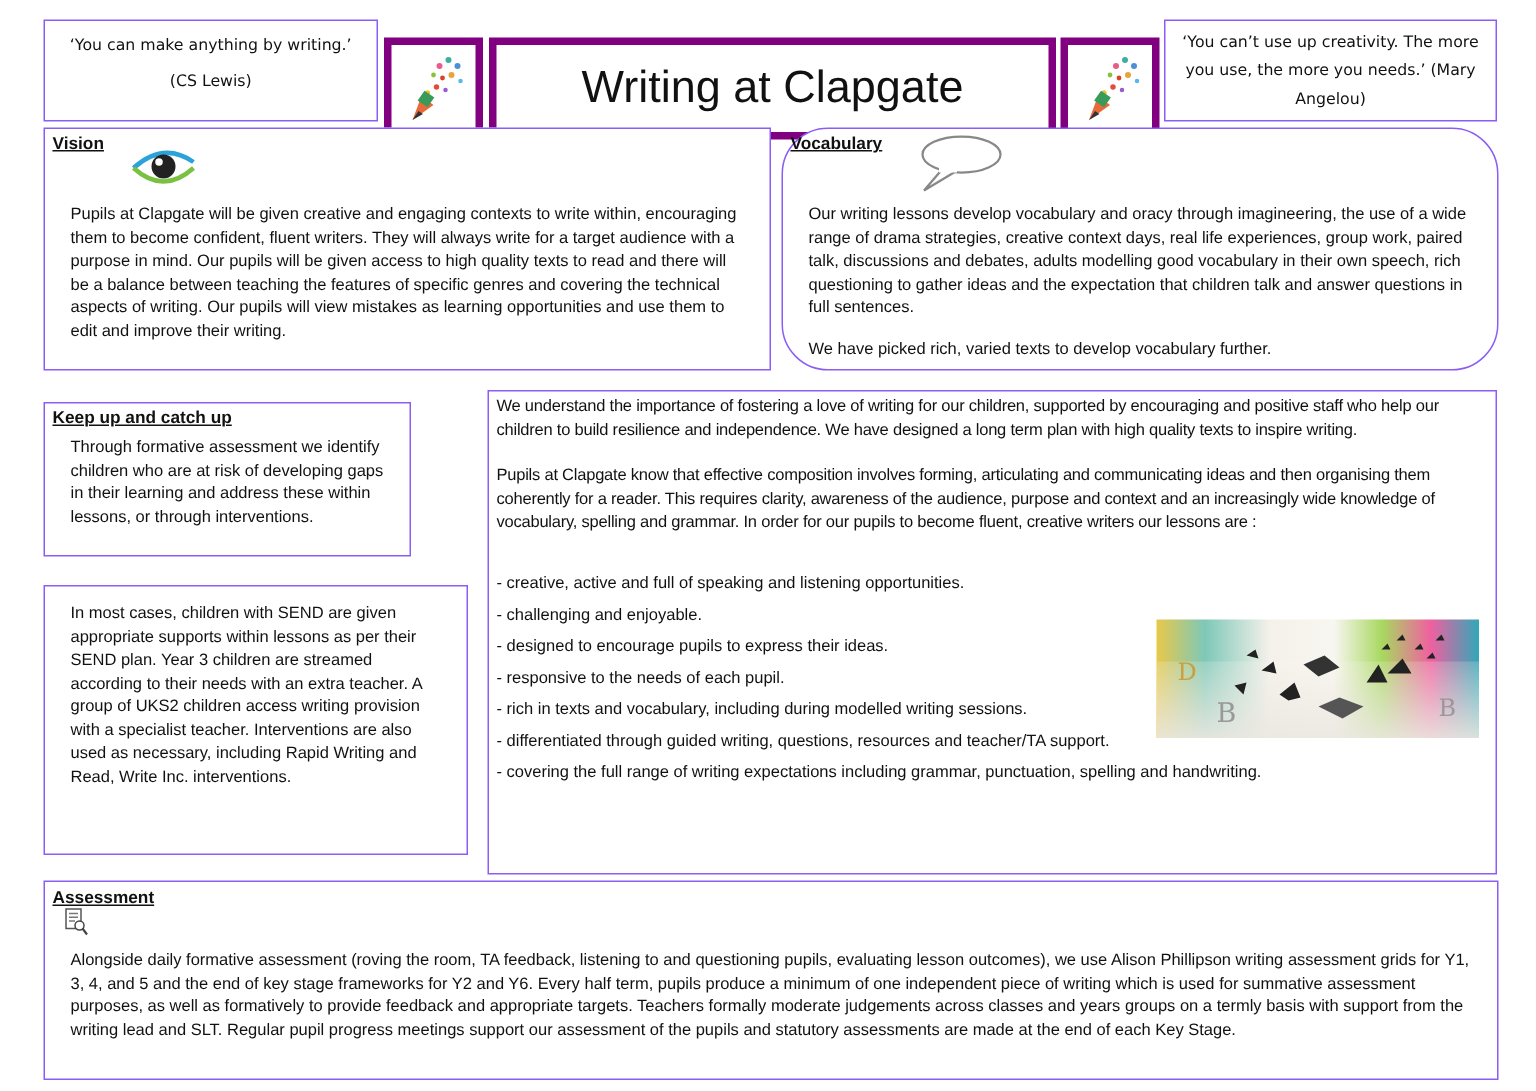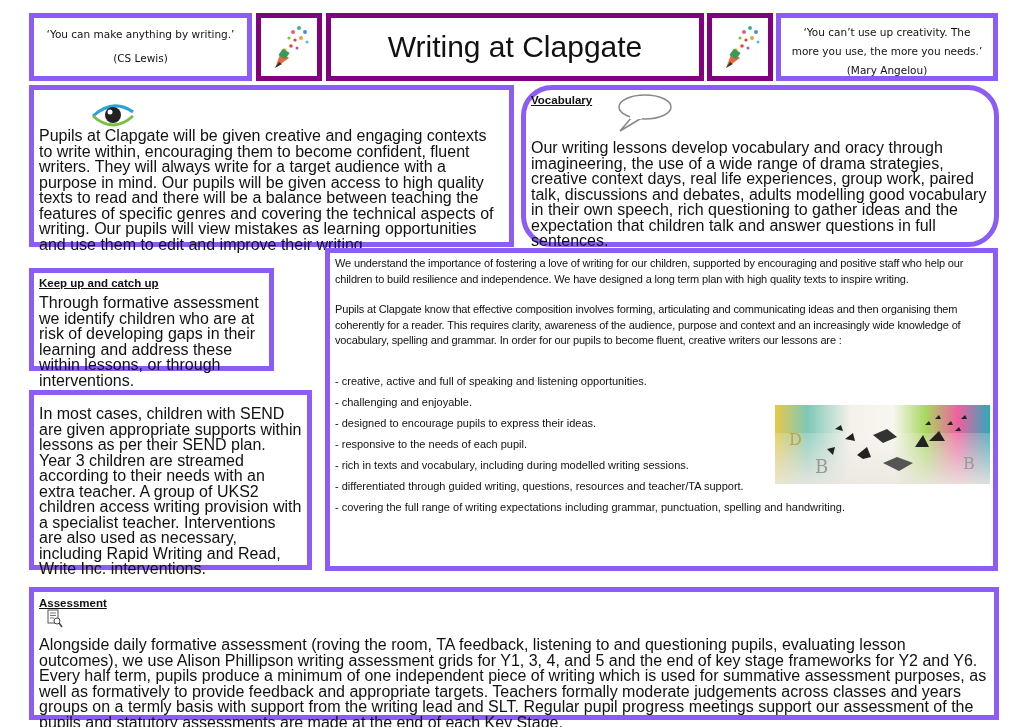--- a/index.html
+++ b/index.html
@@ -1,23 +1,23 @@
 <!DOCTYPE html>
 <html><head>
   <meta charset="utf-8">
   <style>
     html, body { margin:0; padding:0; background:#ffffff; }
     body { width:1024px; height:727px; position:relative; overflow:hidden;
            font-family:"Liberation Sans", sans-serif; color:#111; }
     .box { position:absolute; box-sizing:border-box; background:#fff; }
-    .blk3 { border:5px solid #8b5cf6; }
-    .pur { border:5px solid #800080; }
+    .blk3 { border:1px solid #8b5cf6; }
+    .pur { border:5px solid #800080;margin-top:12px; }
     .quote { font-family:"DejaVu Sans", sans-serif; font-size:10.5px; text-align:center; line-height:20px; }
     .h { font-weight:bold; text-decoration:underline; font-size:11.5px; }
-    .p { font-size:16px; line-height:15.5px; margin:0; }
+    .p { font-size:11px; line-height:15.5px; margin:12px; }
     .p2 { font-size:11px; line-height:15.5px; margin:0; letter-spacing:-0.15px; }
     .list { margin:0; padding:0; list-style:none; font-size:11px; }
     .list li { line-height:21px; }
     .title { font-size:30px; text-align:center; line-height:50px; }
   </style>
 </head>
 <body>
 
 <div class="box blk3" style="left:29px;top:13px;width:223px;height:68px;padding-top:6px;">
   <div class="quote">‘You can make anything by writing.’</div>
@@ -66,20 +66,21 @@
       <rect x="15" y="28" width="8" height="8" transform="rotate(35 19 32)" fill="#3a9a5a"></rect>
     </g>
   </svg>
 </div>
 
 <div class="box blk3" style="left:776px;top:13px;width:222px;height:68px;padding:5px 10px 0;">
   <div class="quote" style="line-height:19px;">‘You can’t use up creativity. The more you use, the more you needs.’  (Mary Angelou)</div>
 </div>
 
 <div class="box blk3" style="left:29px;top:85px;width:485px;height:162px;padding:4px 5px;">
+  <div class="h">Vision</div>
   <svg width="44" height="26" viewBox="0 0 44 26" style="position:absolute;left:57px;top:12px;">
     <path d="M2 14 Q22 -4 42 10" stroke="#29a3d8" stroke-width="3" fill="none"></path>
     <path d="M2 14 Q22 32 42 14" stroke="#7ac142" stroke-width="3" fill="none"></path>
     <circle cx="22" cy="13" r="8" fill="#222"></circle>
     <circle cx="19" cy="10" r="2.5" fill="#fff"></circle>
   </svg>
   <p class="p" style="margin-top:34px;">Pupils at Clapgate will be given creative and engaging contexts to write within, encouraging them to become confident, fluent writers. They will always write for a target audience with a purpose in mind. Our pupils will be given access to high quality texts to read and there will be a balance between teaching the features of specific genres and covering the technical aspects of writing. Our pupils will view mistakes as learning opportunities and use them to edit and improve their writing.</p>
 </div>
 
 <div class="box blk3" style="left:521px;top:85px;width:478px;height:162px;padding:4px 5px;border-radius:31px;">
@@ -95,21 +96,21 @@
 
 <div class="box blk3" style="left:29px;top:268px;width:245px;height:103px;padding:4px 5px;">
   <div class="h">Keep up and catch up</div>
   <p class="p" style="margin-top:6px;">Through formative assessment we identify children who are at risk of developing gaps in their learning and address these within lessons, or through interventions.</p>
 </div>
 
 <div class="box blk3" style="left:29px;top:390px;width:283px;height:180px;padding:5px 5px;">
   <p class="p" style="margin-top:6px;">In most cases, children with SEND are given appropriate supports within lessons as per their SEND plan.  Year 3 children are streamed according to their needs with an extra teacher. A group of UKS2 children access writing provision with a specialist teacher. Interventions are also used as necessary, including Rapid Writing and Read, Write Inc. interventions.</p>
 </div>
 
-<div class="box blk3" style="left:325px;top:248px;width:673px;height:323px;padding:3px 5px;">
+<div class="box blk3" style="left:325px;top:260px;width:673px;height:323px;padding:3px 5px;">
   <p class="p2">We understand the importance of fostering a love of writing for our children, supported by encouraging and positive staff who help our children to build resilience and independence. We have designed a long term plan with high quality texts to inspire writing.</p>
   <p class="p2" style="margin-top:15px;">Pupils at Clapgate know that effective composition involves forming, articulating and communicating ideas and then organising them coherently for a reader. This requires clarity, awareness of the audience, purpose and context and an increasingly wide knowledge of vocabulary, spelling and grammar. In order for our pupils to become fluent, creative writers our lessons are :</p>
   <ul class="list" style="margin-top:22px;">
     <li>- creative, active and full of speaking and listening opportunities.</li>
     <li>- challenging and enjoyable.</li>
     <li>- designed to encourage pupils to express their ideas.</li>
     <li>- responsive to the needs of each pupil.</li>
     <li>- rich in texts and vocabulary, including during modelled writing sessions.</li>
     <li>- differentiated through guided writing, questions, resources and teacher/TA support.</li>
     <li>- covering the full range of writing expectations including grammar, punctuation, spelling and handwriting.</li>

